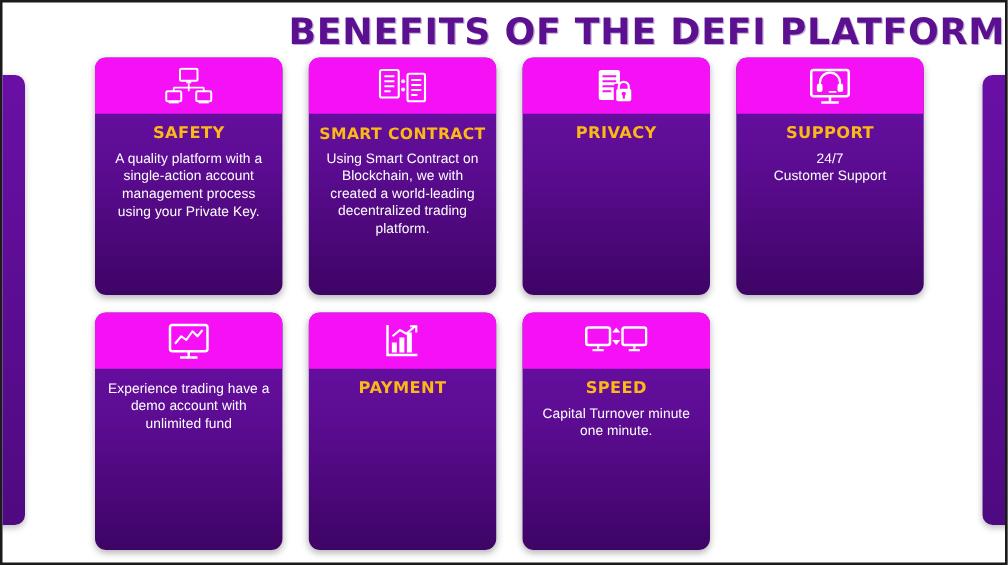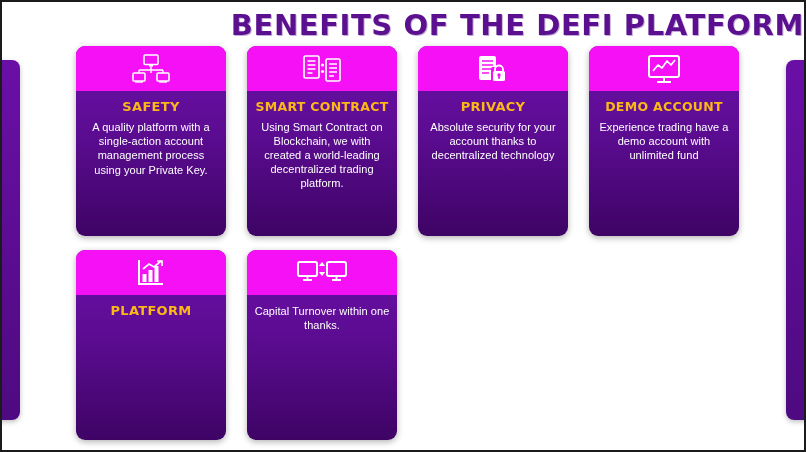--- a/index.html
+++ b/index.html
@@ -161,66 +161,82 @@
           <path d="M6 7h11 M6 11h11 M6 15h11 M6 19h7" stroke="#f510f5" stroke-width="1.6"></path>
           <rect x="15" y="13" width="16" height="15" rx="1.8" fill="#f510f5"></rect>
           <path d="M19 17.5v-2a4 4 0 0 1 8 0v2" fill="none" stroke="#fff" stroke-width="1.8"></path>
           <rect x="17" y="17" width="12" height="10" rx="1.6" fill="#fff"></rect>
           <circle cx="23" cy="21" r="1.7" fill="#f510f5"></circle>
           <rect x="22.2" cy="0" y="21.5" width="1.7" height="3.4" fill="#f510f5"></rect>
         </svg>
       </div>
       <div class="card-body">
         <div class="card-title">PRIVACY</div>
-        <div class="card-desc">Absolute security for your account thanks to decentralized technology</div>
-      </div>
-    </div>
-
+      </div>
+    </div>
+
+    <div class="card">
+      <div class="card-head">
+        <svg width="38" height="30" viewBox="0 0 38 30">
+          <rect x="4" y="2" width="30" height="21" rx="2" fill="none" stroke="#fff" stroke-width="2"></rect>
+          <path d="M19 23v4 M12 28h14" stroke="#fff" stroke-width="2"></path>
+          <path d="M11 14v-2a8 8 0 0 1 16 0v2" fill="none" stroke="#fff" stroke-width="1.8"></path>
+          <rect x="8.5" y="13" width="4.5" height="6.5" rx="1.6" fill="#fff"></rect>
+          <rect x="25" y="13" width="4.5" height="6.5" rx="1.6" fill="#fff"></rect>
+          <path d="M18 19.5h6" stroke="#fff" stroke-width="1.5"></path>
+        </svg>
+      </div>
+      <div class="card-body">
+        <div class="card-title">SUPPORT</div>
+        <div class="card-desc" style="white-space:pre-line">24/7
+Customer Support</div>
+      </div>
+    </div>
 
     <div class="card">
       <div class="card-head">
         <svg width="36" height="30" viewBox="0 0 36 30">
           <rect x="3" y="2" width="30" height="21" rx="2" fill="none" stroke="#fff" stroke-width="2"></rect>
           <path d="M7 17l5-6 4 3 5-7 4 4 4-5" fill="none" stroke="#fff" stroke-width="1.7" stroke-linejoin="round"></path>
           <path d="M18 23v4 M11 28h14" stroke="#fff" stroke-width="2"></path>
         </svg>
       </div>
       <div class="card-body">
-        <div class="card-title small">DEMO ACCOUNT</div>
         <div class="card-desc">Experience trading have a demo account with unlimited fund</div>
       </div>
     </div>
 
     <div class="card">
       <div class="card-head">
         <svg width="32" height="30" viewBox="0 0 32 30">
           <path d="M4 2v24h24" fill="none" stroke="#fff" stroke-width="2"></path>
           <rect x="7.5" y="16" width="4" height="8" fill="#fff"></rect>
           <rect x="13.5" y="12" width="4" height="12" fill="#fff"></rect>
           <rect x="19.5" y="8" width="4" height="16" fill="#fff"></rect>
           <path d="M8 11l6-5 5 3 7-6" fill="none" stroke="#fff" stroke-width="1.7"></path>
           <path d="M22 3h5v5" fill="none" stroke="#fff" stroke-width="1.7"></path>
         </svg>
       </div>
       <div class="card-body">
-        <div class="card-title">PLATFORM</div>
+        <div class="card-title">PAYMENT</div>
       </div>
     </div>
 
     <div class="card">
       <div class="card-head">
         <svg width="50" height="28" viewBox="0 0 50 28">
           <rect x="1" y="3" width="19" height="14" rx="1.8" fill="none" stroke="#fff" stroke-width="2"></rect>
           <path d="M10.5 17v3 M6 21h9" stroke="#fff" stroke-width="1.8"></path>
           <rect x="30" y="3" width="19" height="14" rx="1.8" fill="none" stroke="#fff" stroke-width="2"></rect>
           <path d="M39.5 17v3 M35 21h9" stroke="#fff" stroke-width="1.8"></path>
           <path d="M25 3l3.2 4h-6.4z" fill="#fff"></path>
           <path d="M25 17l-3.2-4h6.4z" fill="#fff"></path>
         </svg>
       </div>
       <div class="card-body">
-        <div class="card-desc">Capital Turnover within one thanks.</div>
+        <div class="card-title">SPEED</div>
+        <div class="card-desc">Capital Turnover minute one minute.</div>
       </div>
     </div>
 
 
   </div>
 </div>
 
 </body></html>

